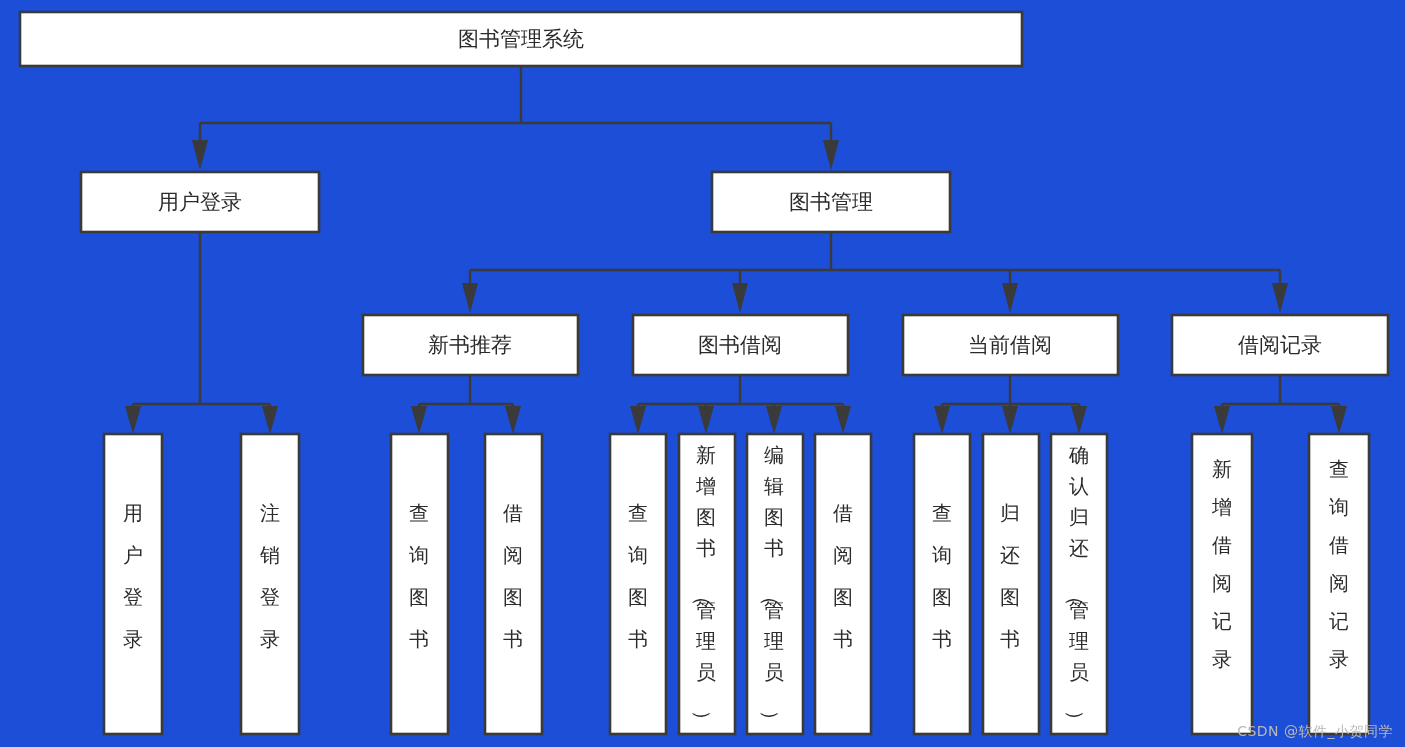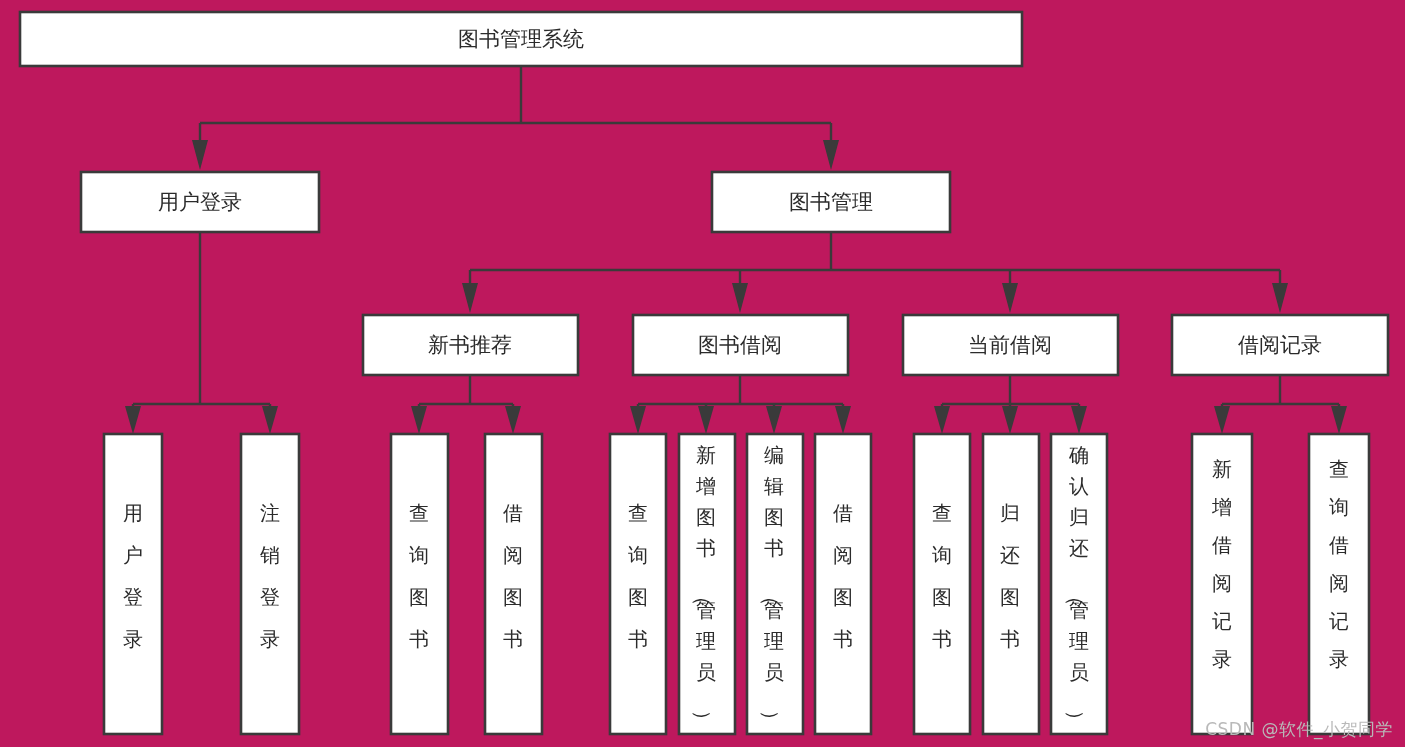--- a/index.html
+++ b/index.html
@@ -10,21 +10,21 @@
   body {
     width: 1405px;
     height: 747px;
     font-family: "DejaVu Sans", "Liberation Sans", sans-serif;
     overflow: hidden;
   }
   #diagram-root {
     position: relative;
     width: 1405px;
     height: 747px;
-    background: #be185d;
+    background: #1d4ed8;
   }
   svg#flow-svg {
     position: absolute;
     left: 0;
     top: 0;
     width: 1405px;
     height: 747px;
     display: block;
   }
   .node-box {
@@ -58,21 +58,21 @@
     font-family: "DejaVu Sans", "Liberation Sans", sans-serif;
     fill: #2b2b2b;
     font-size: 20px;
     text-anchor: middle;
   }
   .watermark-text {
     position: absolute;
     right: 12px;
     bottom: 6px;
     font-family: "DejaVu Sans", "Liberation Sans", sans-serif;
-    font-size: 17px;
+    font-size: 14px;
     color: #b9b9b9;
     white-space: nowrap;
     letter-spacing: 0.5px;
   }
 </style>
 </head>
 <body>
 
 <div id="diagram-root">
 

